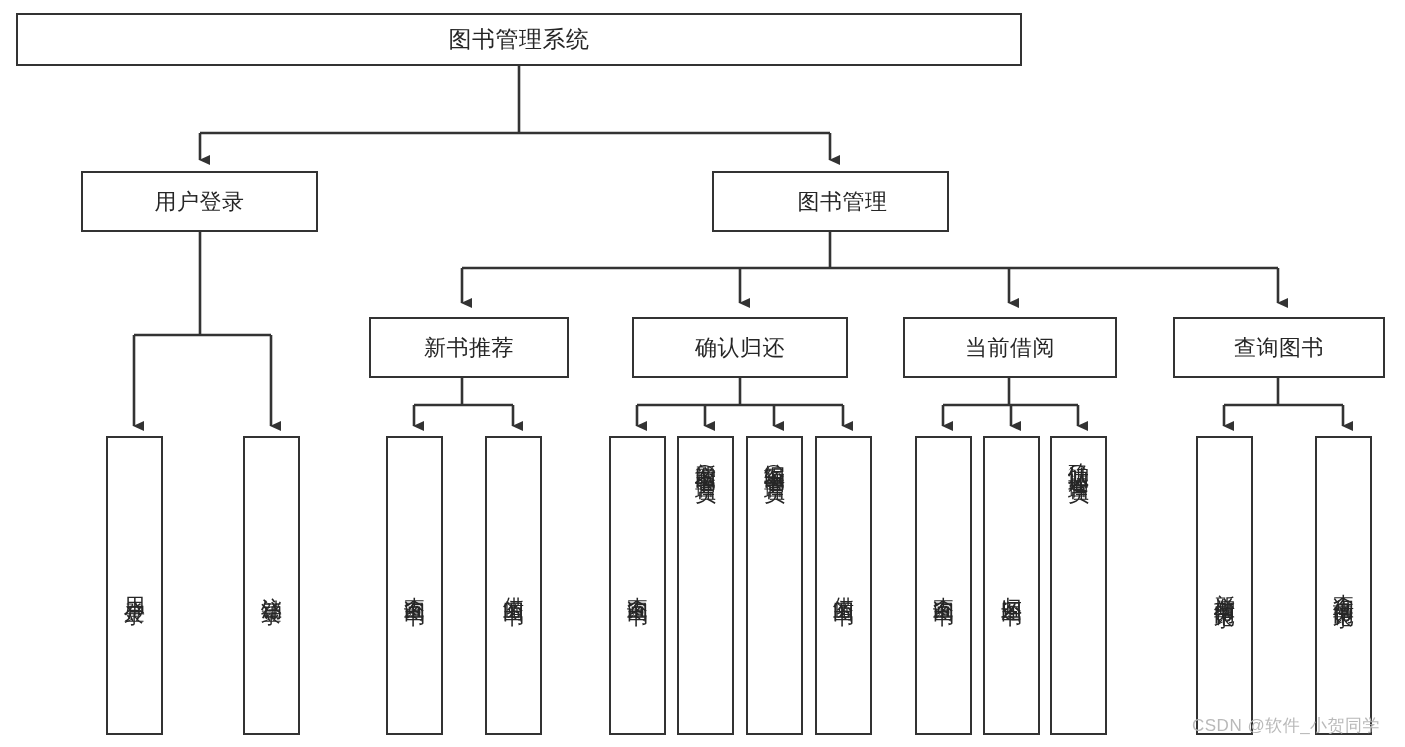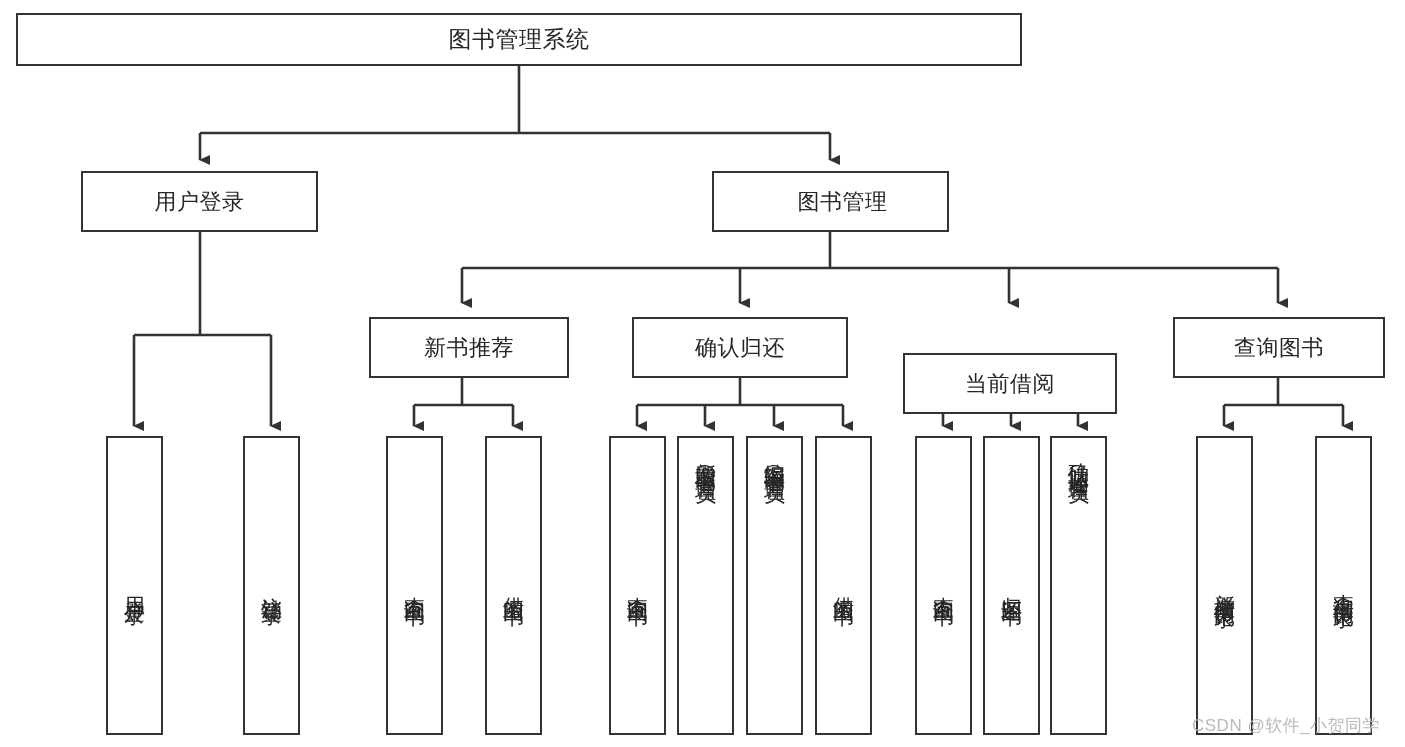--- a/index.html
+++ b/index.html
@@ -142,21 +142,21 @@
   <div class="node h" style="left:712px; top:171px; width:237px; height:61px;padding-left:24px;">
     <span class="lbl">图书管理</span>
   </div>
 
   <div class="node h" style="left:361px; top:317px; width:200px; height:61px;margin-left:8px;">
     <span class="lbl">新书推荐</span>
   </div>
   <div class="node h" style="left:632px; top:317px; width:216px; height:61px;">
     <span class="lbl">确认归还</span>
   </div>
-  <div class="node h" style="left:903px; top:317px; width:214px; height:61px;margin-top:36px;">
+  <div class="node h" style="left:903px; top:317px; width:214px; height:61px;">
     <span class="lbl">当前借阅</span>
   </div>
   <div class="node h" style="left:1173px; top:317px; width:212px; height:61px;">
     <span class="lbl">查询图书</span>
   </div>
 
   <div class="node v center" style="left:106px; top:436px; width:57px; height:299px;">
     <span class="lbl">用户登录</span>
   </div>
   <div class="node v center" style="left:243px; top:436px; width:57px; height:299px;">

